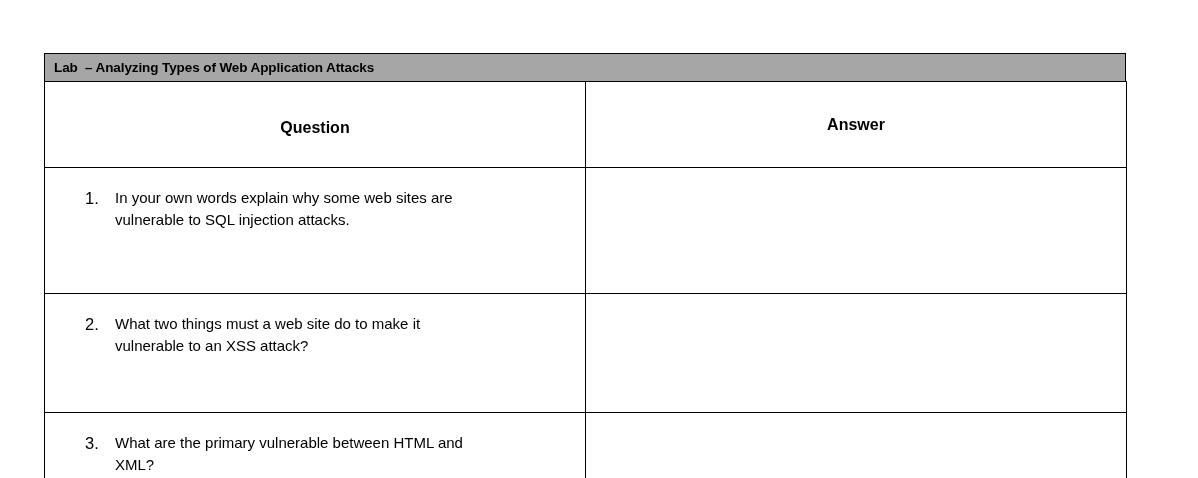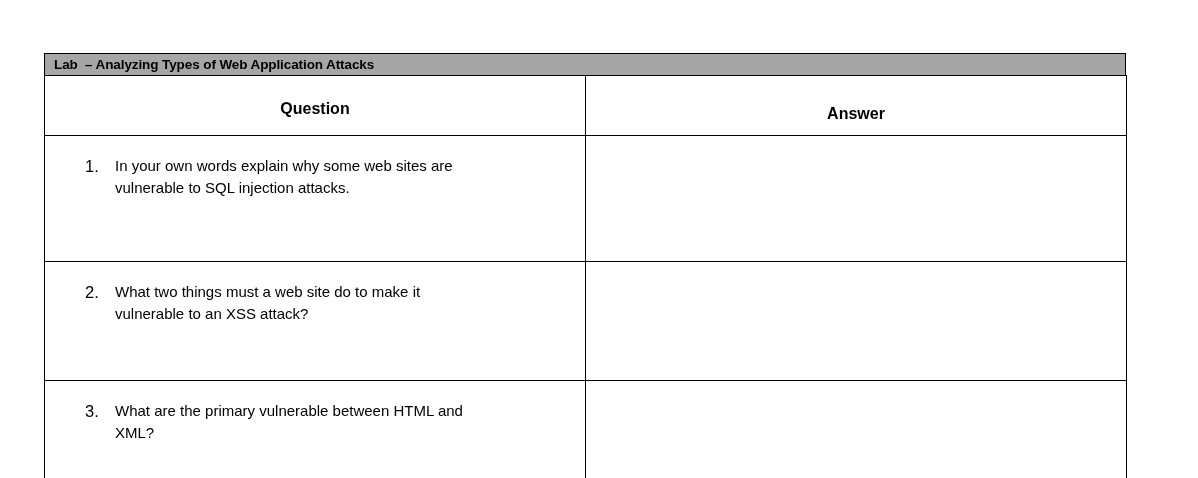--- a/index.html
+++ b/index.html
@@ -22,21 +22,21 @@
     position: absolute;
     left: 44px;
     top: 53px;
     width: 1082px;
   }
 
   
   .title-bar {
     box-sizing: border-box;
     width: 1082px;
-    height: 22px;
+    height: 28px;
     background: #a6a6a6;
     border: 1px solid #000000;
     border-bottom: none;
     display: flex;
     align-items: center;
     padding-left: 9px;
   }
   .title-bar-text {
     font-size: 13.5px;
     font-weight: bold;
@@ -48,38 +48,38 @@
   
   table.qa-table {
     border-collapse: collapse;
     width: 1082px;
     table-layout: fixed;
   }
   table.qa-table th,
   table.qa-table td {
     border: 1px solid #000000;
     vertical-align: top;
-    padding: 3px;
+    padding: 16px;
   }
   col.col-question { width: 541px; }
   col.col-answer   { width: 541px; }
 
   
   tr.header-row th {
     height: 53px;
     text-align: center;
     vertical-align: middle;
   }
   .col-head-text {
     font-size: 16px;
     font-weight: bold;
     line-height: 1.1;
   }
   th.question-head .col-head-text { position: relative; top: 3px; }
-  th.answer-head   .col-head-text { position: relative; top: 8px; }
+  th.answer-head   .col-head-text { position: relative; top: 0; }
 
   
   tr.qa-row td.question-cell {
     padding: 19px 14px 18px 40px;
   }
   tr.qa-row td.answer-cell {
     padding: 0;
   }
   tr.row-1 td { height: 88px; }
   tr.row-2 td { height: 81px; }

